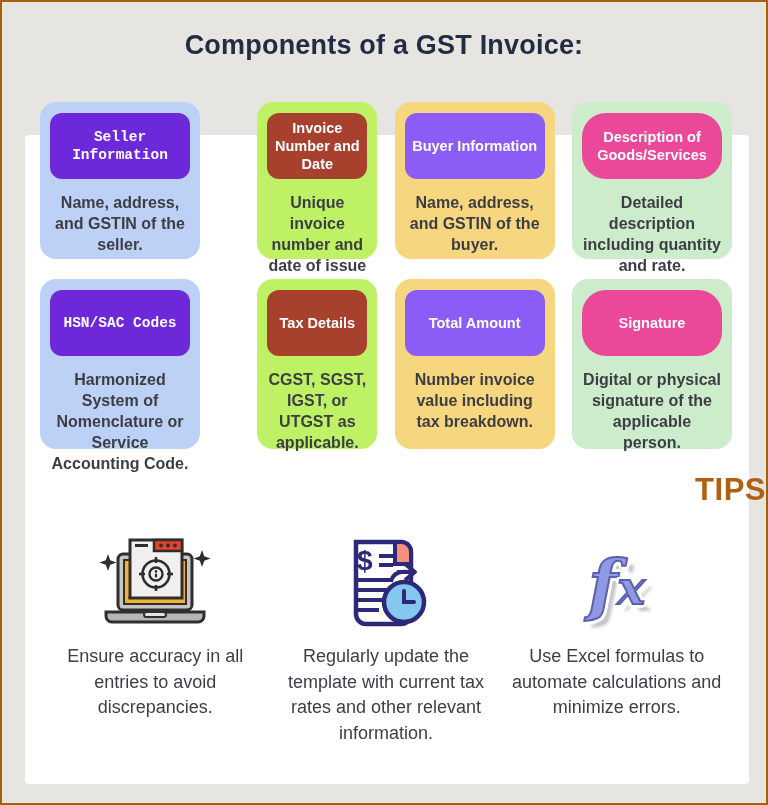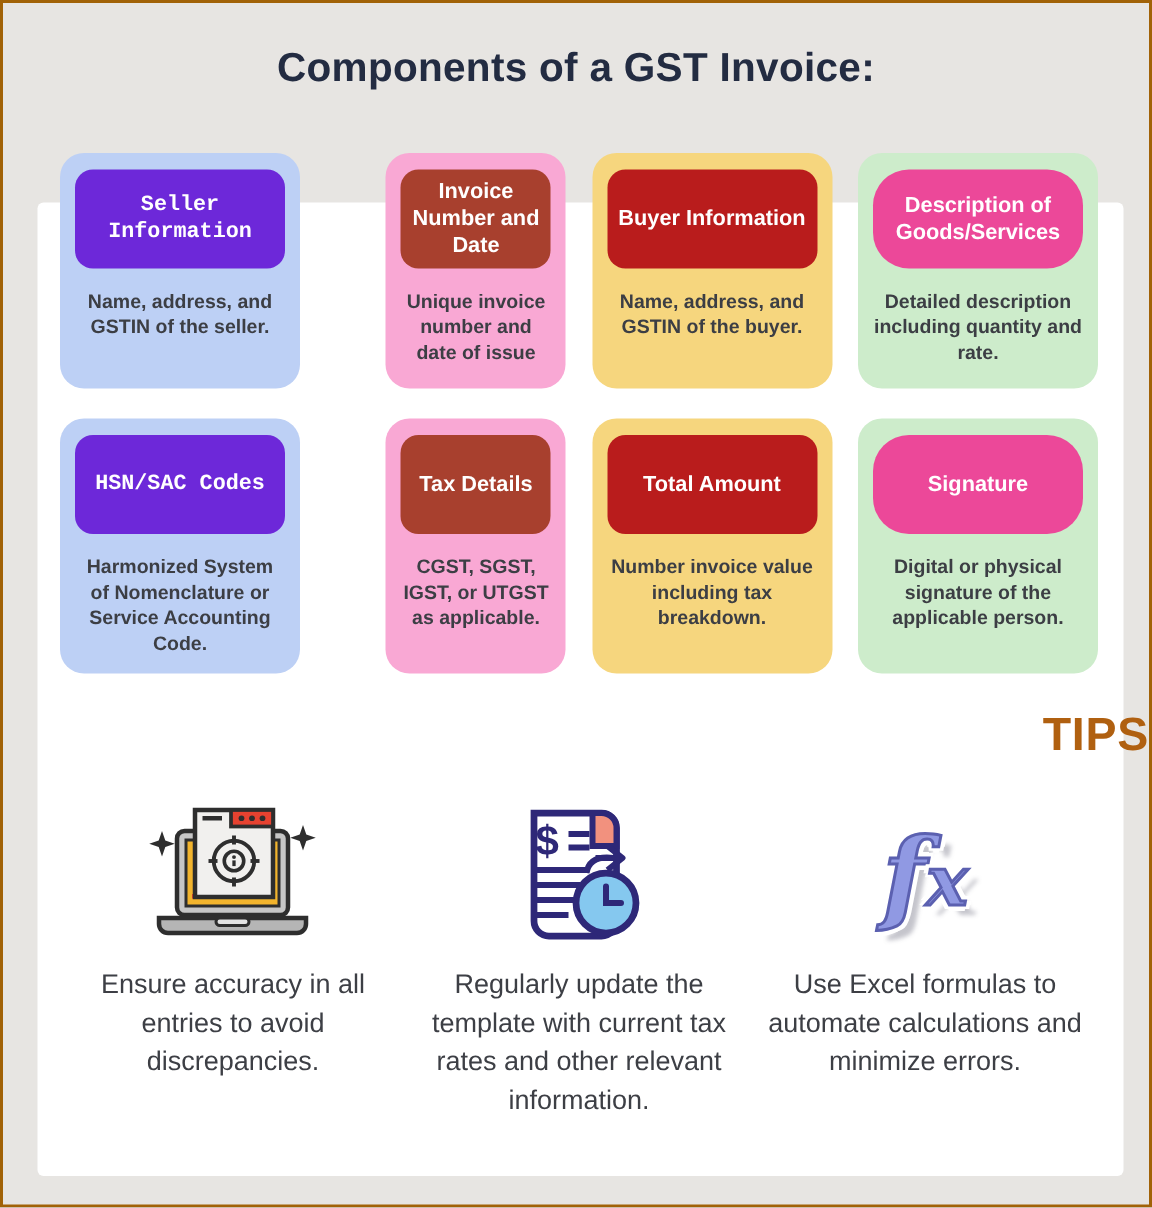--- a/index.html
+++ b/index.html
@@ -33,40 +33,40 @@
     grid-template-columns:repeat(4, 160px);
     grid-template-rows:157px 170px;
     justify-content:space-between;
     row-gap:20px;
   }
   .card {
     border-radius:16px;
     padding:11px 10px;
   }
   .card-blue  { background:#bdd0f5; }
-  .card-red   { background:#f9a8d4;margin-left:40px; }
+  .card-red   { background:#bef264;margin-left:40px; }
   .card-gold  { background:#f6d67e; }
   .card-green { background:#cdeccb; }
   .card-header {
     height:66px;
     border-radius:12px;
     display:flex; align-items:center; justify-content:center;
     text-align:center;
     color:#ffffff; font-weight:bold; font-size:14.5px; line-height:1.25;
     padding:4px 6px;
   }
   .card-blue  .card-header { background:#6d28d9;font-family:Liberation Mono, monospace; }
   .card-red   .card-header { background:#a8402e; }
-  .card-gold  .card-header { background:#b91c1c; }
+  .card-gold  .card-header { background:#8b5cf6; }
   .card-green .card-header { background:#ec4899;border-radius:24px; }
   .card-body {
     margin-top:13px;
     text-align:center;
     font-weight:bold;
-    font-size:13px; line-height:1.32;
+    font-size:16px; line-height:1.32;
     color:#3c3e44;
   }
   .tips-heading {
     position:absolute; top:470px; left:0; width:100%;
     text-align:right;
     font-size:31px; font-weight:bold;
     color:#b06010;
     letter-spacing:0.5px;
   }
   .tips-row {

